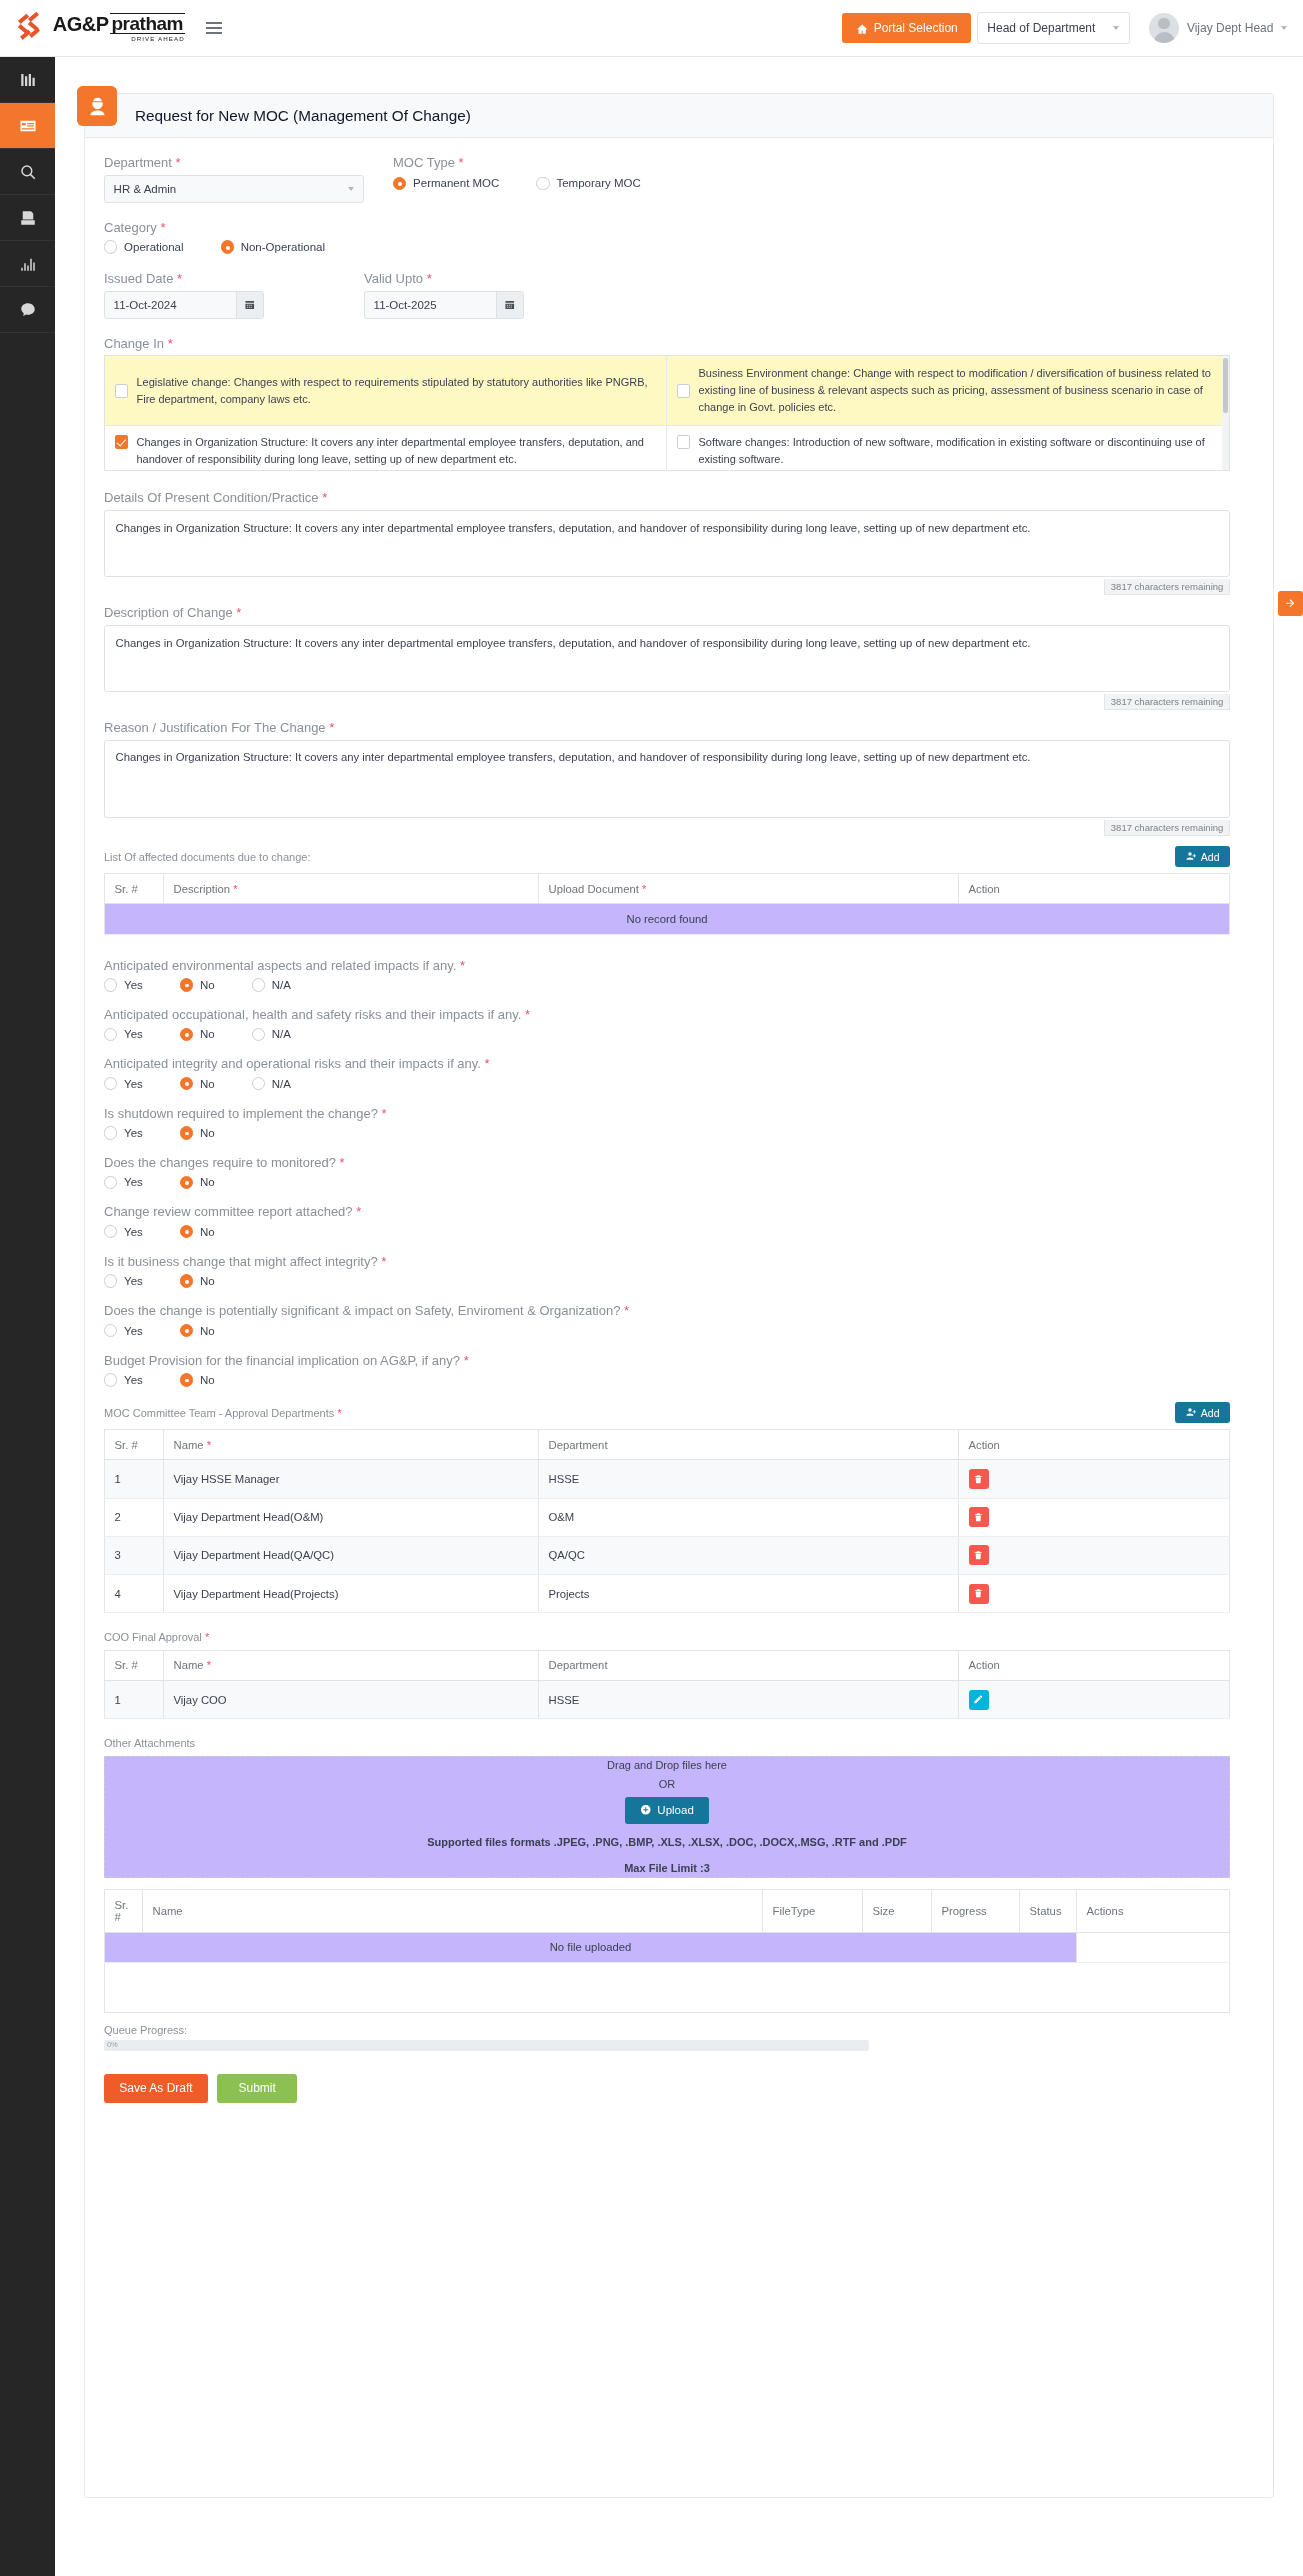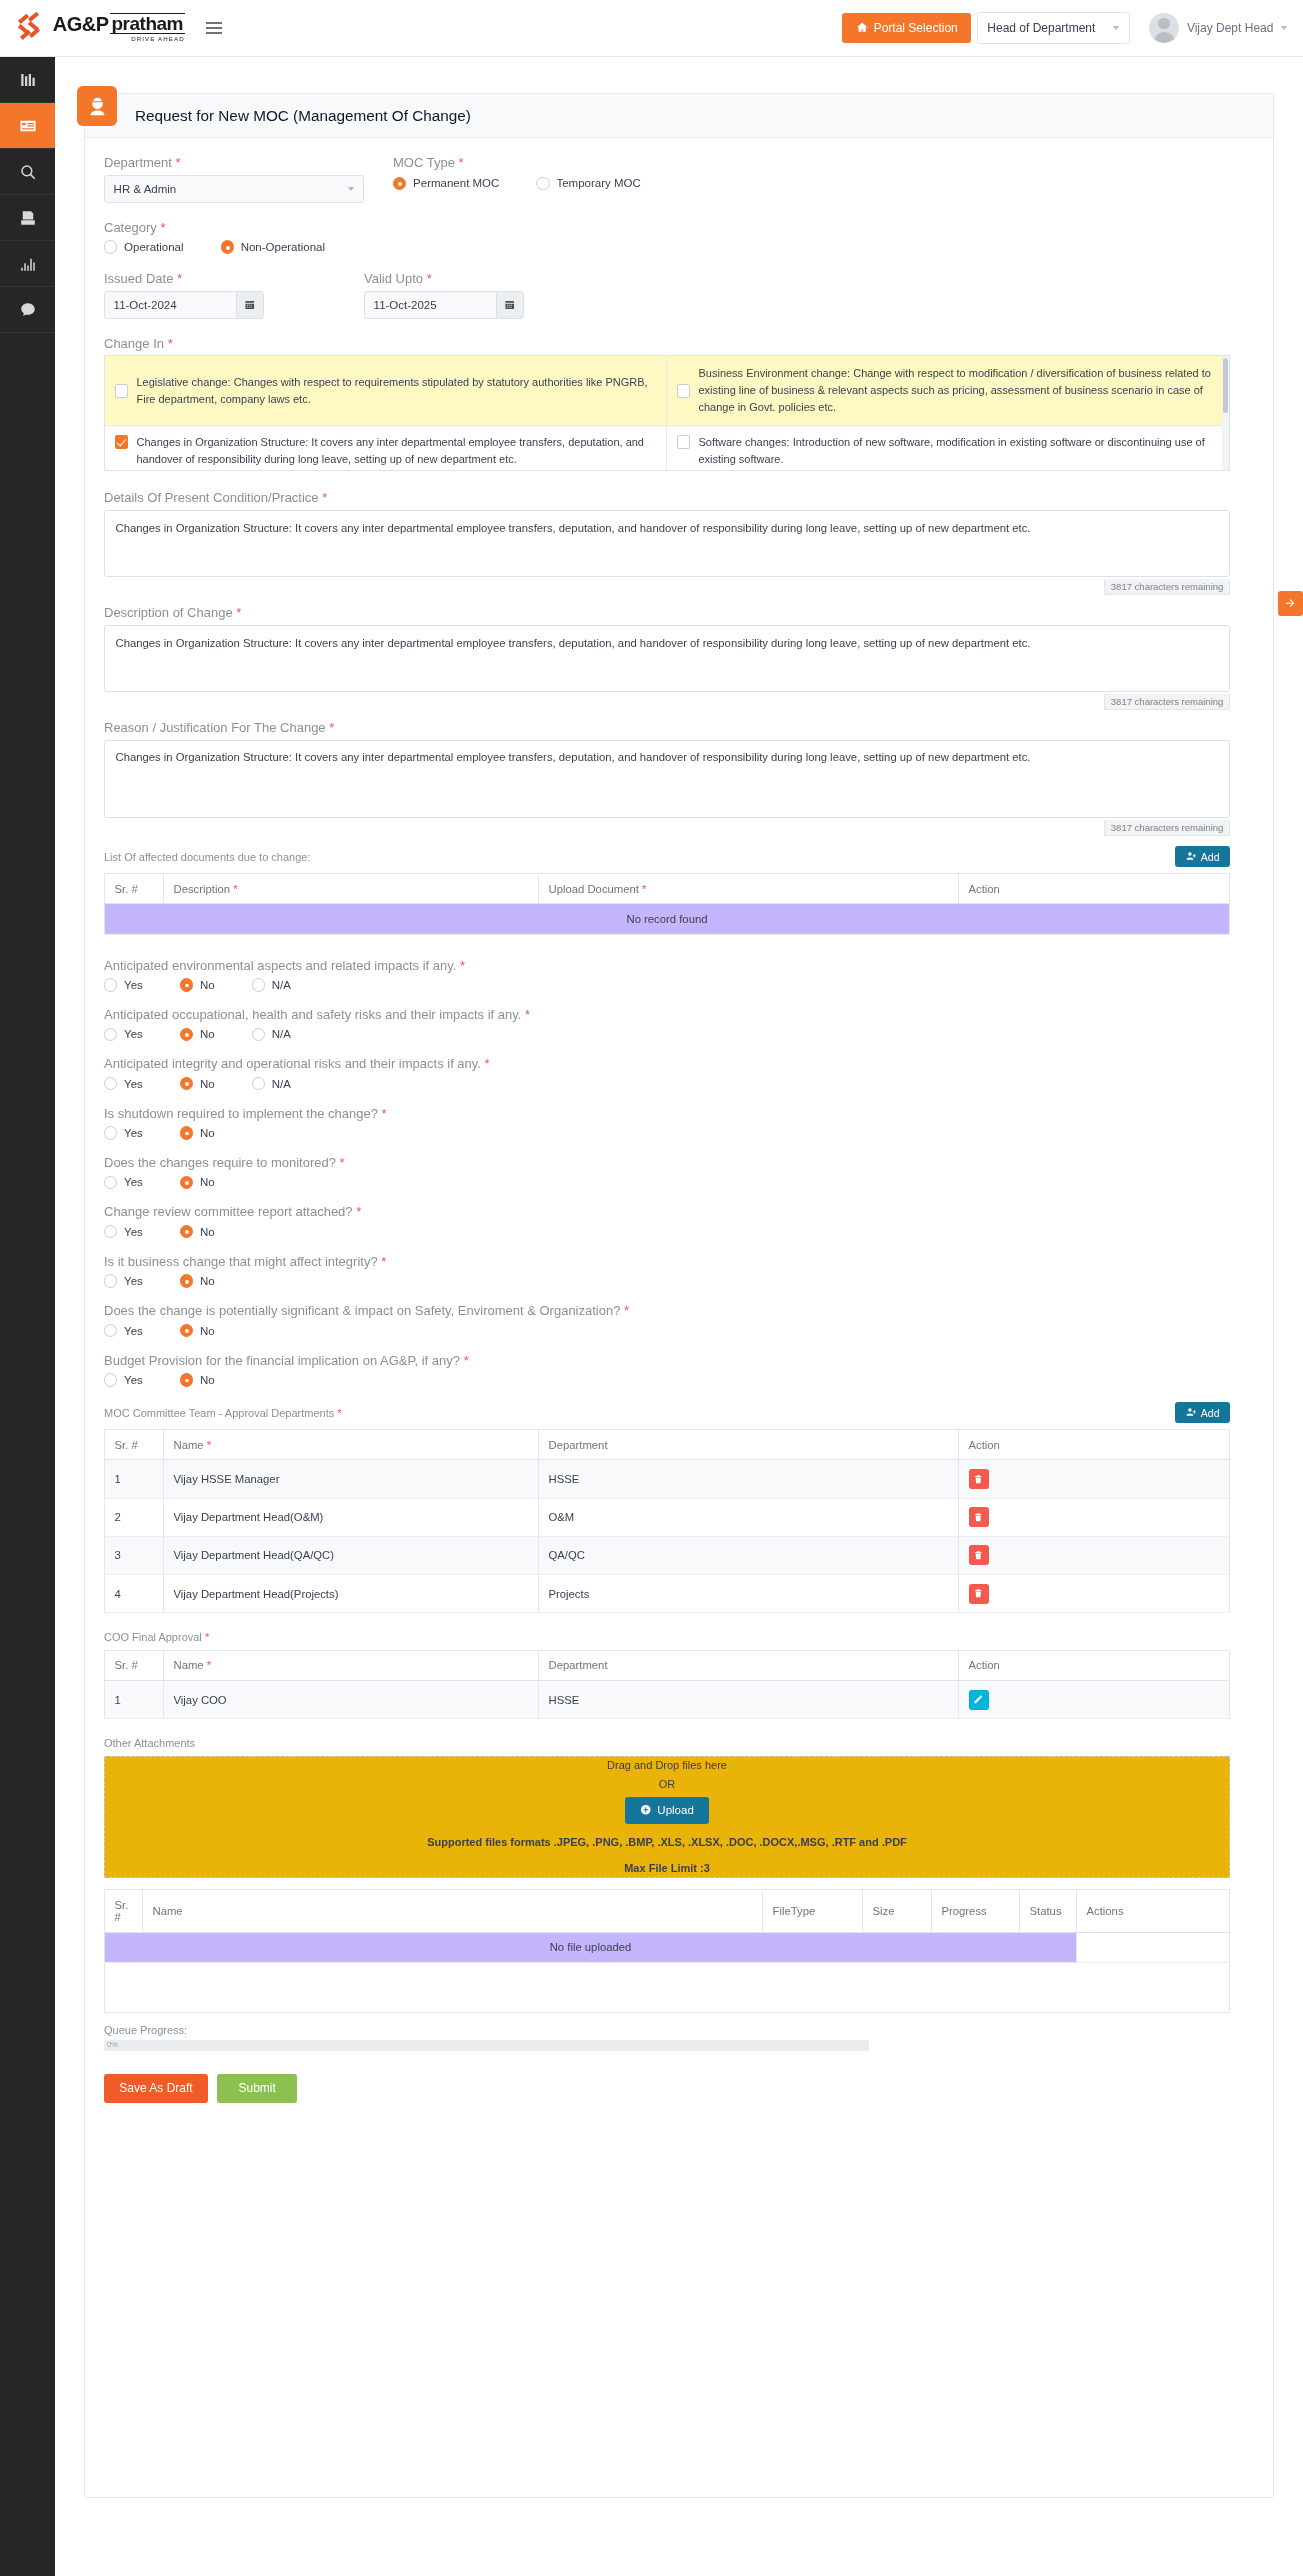--- a/index.html
+++ b/index.html
@@ -32,21 +32,21 @@
   .logo-text { display: flex; flex-direction: column; line-height: 1; }
   .logo-main { font-size: 20px; font-weight: bold; letter-spacing: -0.5px; color:#1a1a1a; display:flex; align-items:flex-end;}
   .logo-pratham { border: 1.9px solid #1a1a1a; border-left:none; border-right:none; padding: 0 1.9px; margin-left:1px; font-size:19px;}
   .logo-sub { font-size: 6.2px; letter-spacing: 1.1px; color:#1a1a1a; text-align:right; margin-top:1.9px; }
   .hamburger { margin-left: 21px; display: flex; flex-direction: column; gap: 2.9px; cursor: pointer; }
   .hamburger i { display:block; width: 16px; height: 1.9px; background: #6b7280; }
   .topbar-right { margin-left: auto; display: flex; align-items: center; gap: 0; padding-right: 17px; }
   .portal-btn {
     background: #f4762a; color: #fff; border: none; border-radius: 2.9px;
     padding: 7.6px 13.4px; font-size: 12px; cursor: pointer;
-    display: flex; align-items: flex-start; gap: 5.7px; margin-right: 5.7px;
+    display: flex; align-items: flex-end; gap: 5.7px; margin-right: 5.7px;
   }
   .dept-select {
     border: 1px solid #dfe3e7; border-radius: 2.9px; background: #fff;
     height: 31.5px; width: 153px; display: flex; align-items: center;
     padding: 0 9.5px; font-size: 12px; color: #3a3f51; cursor: pointer;
     justify-content: space-between;
   }
   .caret { width:0; height:0; border-left:3.8px solid transparent; border-right:3.8px solid transparent;
            border-top:4.8px solid #b0b6bd; }
   .user-box { display: flex; align-items: center; gap: 7.6px; margin-left: 19px; cursor: pointer; }
@@ -194,21 +194,21 @@
   .norec { text-align: center !important; color: #3a3f51; background: #c4b5fd; }
   .icon-btn {
     width: 20px; height: 20px; border-radius: 2.9px; display: inline-flex;
     align-items: center; justify-content: center; cursor: pointer;
   }
   .icon-btn.del { background: #f4584f; }
   .icon-btn.edit { background: #00b5d8; }
   .icon-btn svg { width: 10.5px; height: 10.5px; fill: #fff; }
   
   .dropzone {
-    width: 1126px; height: 122px; border: 1.9px dashed #c8cdd2; background: #eab308;
+    width: 1126px; height: 122px; border: 1.9px dashed #c8cdd2; background: #c4b5fd;
     margin-top: 5.7px; display: flex; flex-direction: column; align-items: center;
     justify-content: center; gap: 6.7px;
   }
   .dz-line { font-size: 11px; color: #3a3f51; }
   .upload-btn {
     background: #15759b; color: #fff; border: none; border-radius: 2.9px;
     font-size: 11.5px; padding: 7.6px 15.3px; cursor: pointer; display: flex;
     align-items: center; gap: 5.7px;
   }
   .queue-label { font-size: 11px; color: #8a9099; margin-top: 11.5px; }

